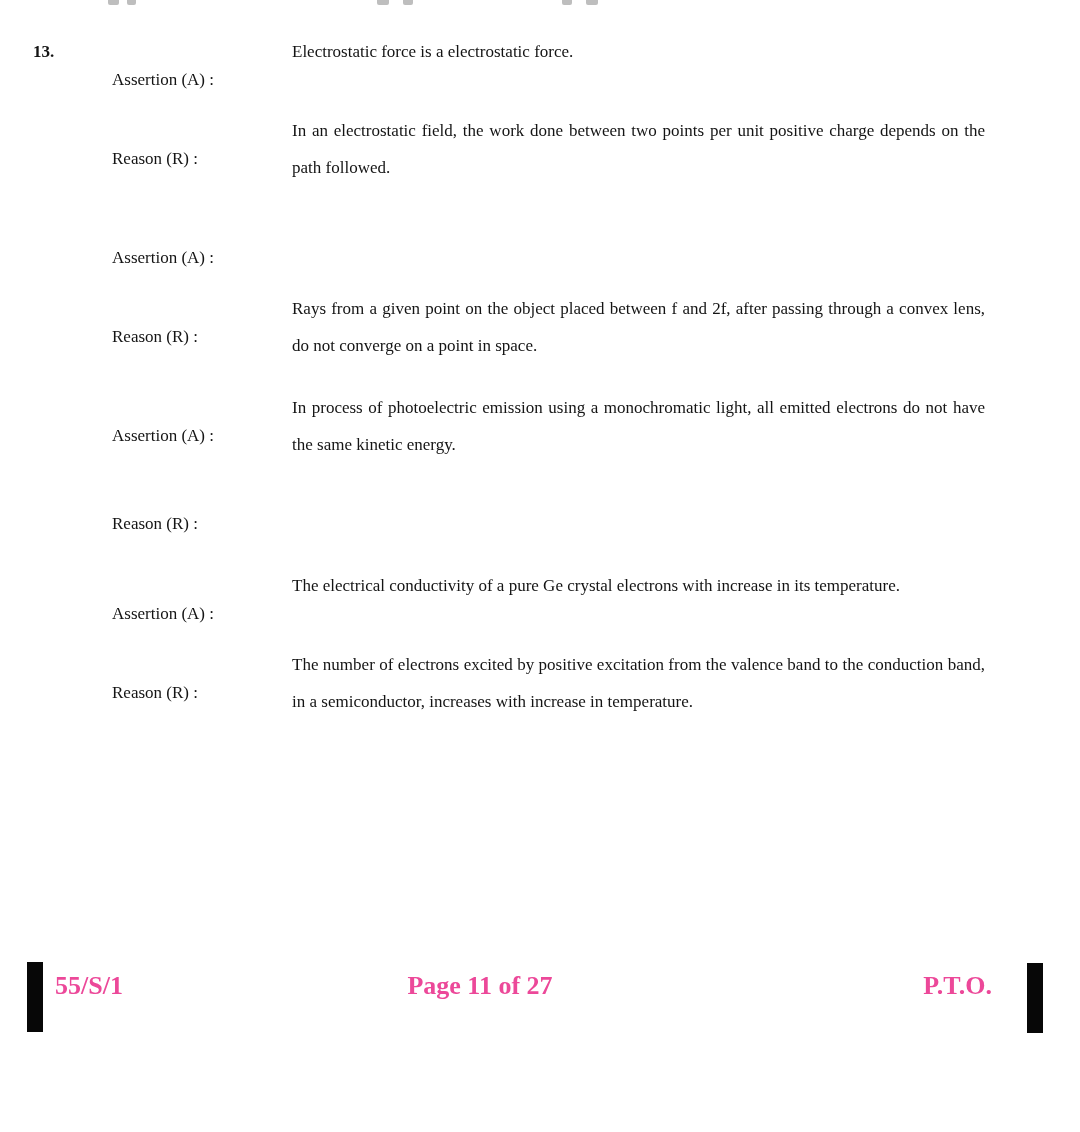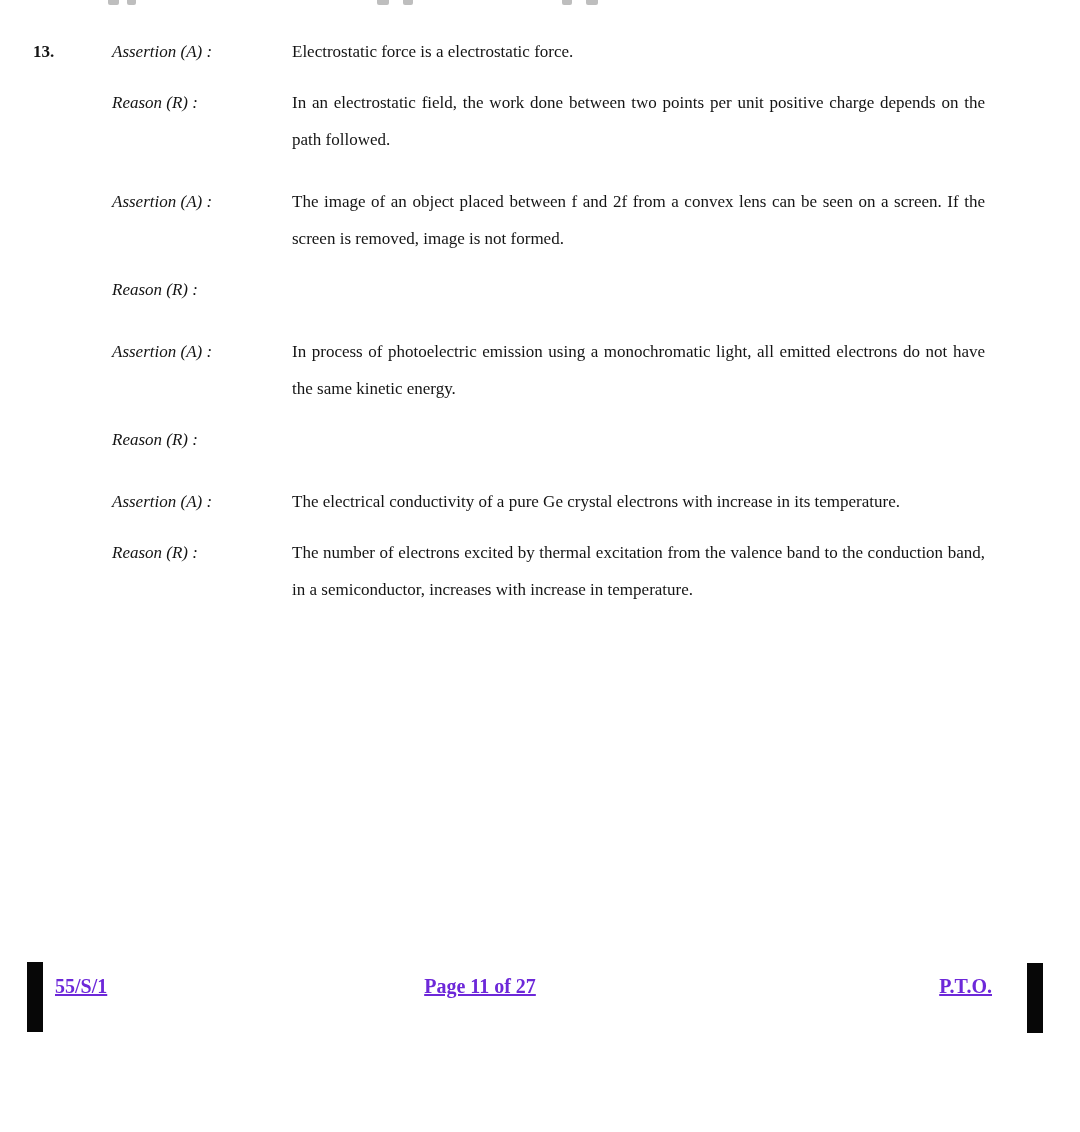--- a/index.html
+++ b/index.html
@@ -39,22 +39,22 @@
     margin-bottom: 25px;
   }
   .question:last-of-type { margin-bottom: 0; }
 
   .q-number {
     grid-column: 1;
     grid-row: 1;
     font-weight: 700;
   }
   .q-label {
-    font-style: italic;
     white-space: nowrap;
+    margin-top: 28px;
   }
   .a-label { grid-column: 2; grid-row: 1; }
   .a-text  { grid-column: 3; grid-row: 1; }
   .r-label { grid-column: 2; grid-row: 2; }
   .r-text  { grid-column: 3; grid-row: 2; }
   .q-text {
     text-align: justify;
     text-justify: inter-word;
   }
 
@@ -64,25 +64,24 @@
     width: 16px;
     height: 70px;
     background: #070707;
   }
   .footer-bar.left  { left: 27px;  top: 962px; }
   .footer-bar.right { left: 1027px; top: 963px; }
 
   .footer-text {
     position: absolute;
     top: 971px;
-    font-size: 20px;
+    font-size: 26px;
     font-weight: 700;
     line-height: 30px;
-    color: #6d28d9;
-    text-decoration: underline;
+    color: #ec4899;
   }
   .paper-code { left: 55px; }
   .page-indicator { left: 0; width: 960px; text-align: center; }
   .pto { right: 88px; }
 </style>
 </head>
 <body>
 
 <div class="top-artifact" style="left:108px; width:11px;"></div>
 <div class="top-artifact" style="left:127px; width:9px;"></div>
@@ -96,35 +95,35 @@
   <section class="question">
     <div class="q-number">13.</div>
     <div class="q-label a-label">Assertion (A) :</div>
     <div class="q-text a-text">Electrostatic force is a electrostatic force.</div>
     <div class="q-label r-label">Reason (R) :</div>
     <div class="q-text r-text">In an electrostatic field, the work done between two points per unit positive charge depends on the path followed.</div>
   </section>
 
   <section class="question">
     <div class="q-label a-label">Assertion (A) :</div>
-    <div class="q-text a-text">The image of an object placed between f and 2f from a convex lens can be seen on a screen. If the screen is removed, image is not formed.</div>
     <div class="q-label r-label">Reason (R) :</div>
+    <div class="q-text r-text">Rays from a given point on the object placed between f and 2f, after passing through a convex lens, do not converge on a point in space.</div>
   </section>
 
   <section class="question">
     <div class="q-label a-label">Assertion (A) :</div>
     <div class="q-text a-text">In process of photoelectric emission using a monochromatic light, all emitted electrons do not have the same kinetic energy.</div>
     <div class="q-label r-label">Reason (R) :</div>
   </section>
 
   <section class="question">
     <div class="q-label a-label">Assertion (A) :</div>
     <div class="q-text a-text">The electrical conductivity of a pure Ge crystal electrons with increase in its temperature.</div>
     <div class="q-label r-label">Reason (R) :</div>
-    <div class="q-text r-text">The number of electrons excited by thermal excitation from the valence band to the conduction band, in a semiconductor, increases with increase in temperature.</div>
+    <div class="q-text r-text">The number of electrons excited by positive excitation from the valence band to the conduction band, in a semiconductor, increases with increase in temperature.</div>
   </section>
 
 </div>
 
 <div class="footer-bar left"></div>
 <div class="footer-text paper-code">55/S/1</div>
 <div class="footer-text page-indicator">Page 11 of 27</div>
 <div class="footer-text pto">P.T.O.</div>
 <div class="footer-bar right"></div>
 

